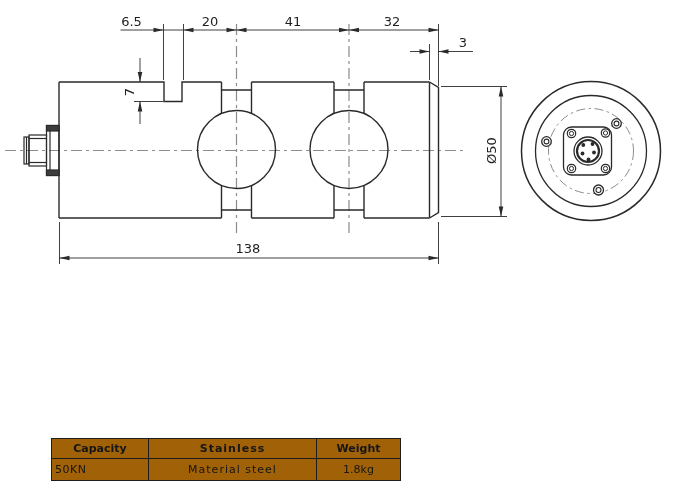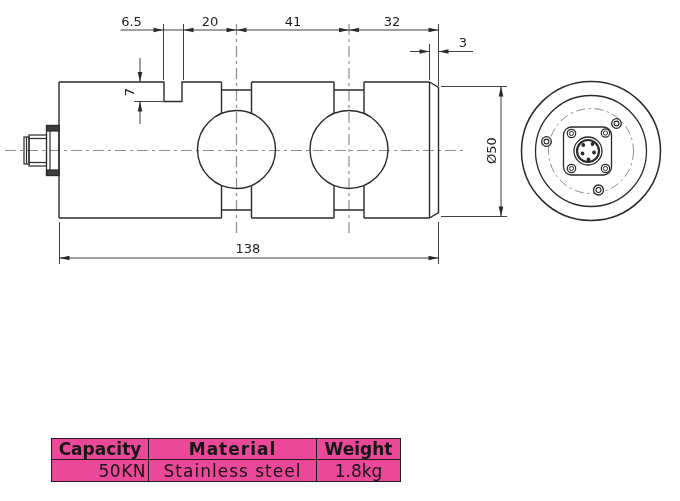--- a/index.html
+++ b/index.html
@@ -16,39 +16,39 @@
     font-family:"DejaVu Sans", sans-serif;
     font-size:13px;
     fill:#1f1f1f;
   }
   table.spec{
     position:absolute;
     left:51px;top:438px;
     width:334px;height:42px;
     border-collapse:collapse;
     table-layout:fixed;
-    background:#ec4899;
+    background:#a16207;
     font-family:"DejaVu Sans", sans-serif;
-    font-size:17px;
+    font-size:11px;
     color:#161616;
   }
   table.spec td{
     border:1.7px solid #1d1d1d;
     padding:0 2px;
     text-align:center;
     vertical-align:middle;
     overflow:hidden;
     white-space:nowrap;
   }
   table.spec tr.hdr td{font-weight:bold;height:19px;}
   table.spec tr.data td{height:21px;}
   td.c1{width:92px;}
   td.c2{width:163px;letter-spacing:1px;}
   td.c3{width:79px;}
-  tr.data td.c1{text-align:right;padding-left:3px;letter-spacing:.5px;}
+  tr.data td.c1{text-align:left;padding-left:3px;letter-spacing:.5px;}
 </style>
 </head>
 <body>
 
 <div class="canvas">
 
 <svg width="680" height="501" viewBox="0 0 680 501">
 
   <g stroke="#8c8c8c" stroke-width="1.2" fill="none" stroke-dasharray="11 4 3 4">
     <line x1="5" y1="150.5" x2="467" y2="150.5"></line>
@@ -181,24 +181,24 @@
       <circle cx="598.5" cy="190" r="5" stroke-width="1.3"></circle>
           <circle cx="598.5" cy="190" r="2.5" stroke-width="1.1"></circle>
     </g>
   </g>
 </svg>
 
   <table class="spec">
     <tbody>
       <tr class="hdr">
         <td class="c1">Capacity</td>
-        <td class="c2">Material</td>
+        <td class="c2">Stainless</td>
         <td class="c3">Weight</td>
       </tr>
       <tr class="data">
         <td class="c1">50KN</td>
-        <td class="c2">Stainless steel</td>
+        <td class="c2">Material steel</td>
         <td class="c3">1.8kg</td>
       </tr>
     </tbody>
   </table>
 
 </div>
 
 </body></html>

